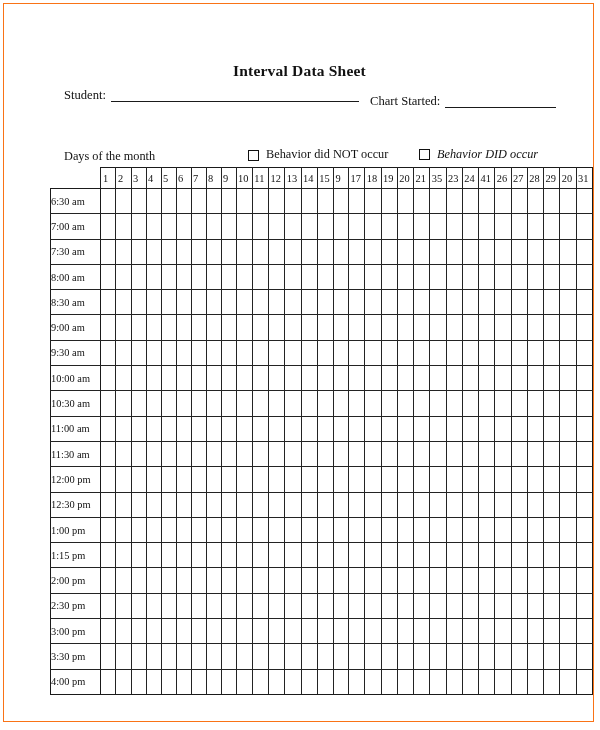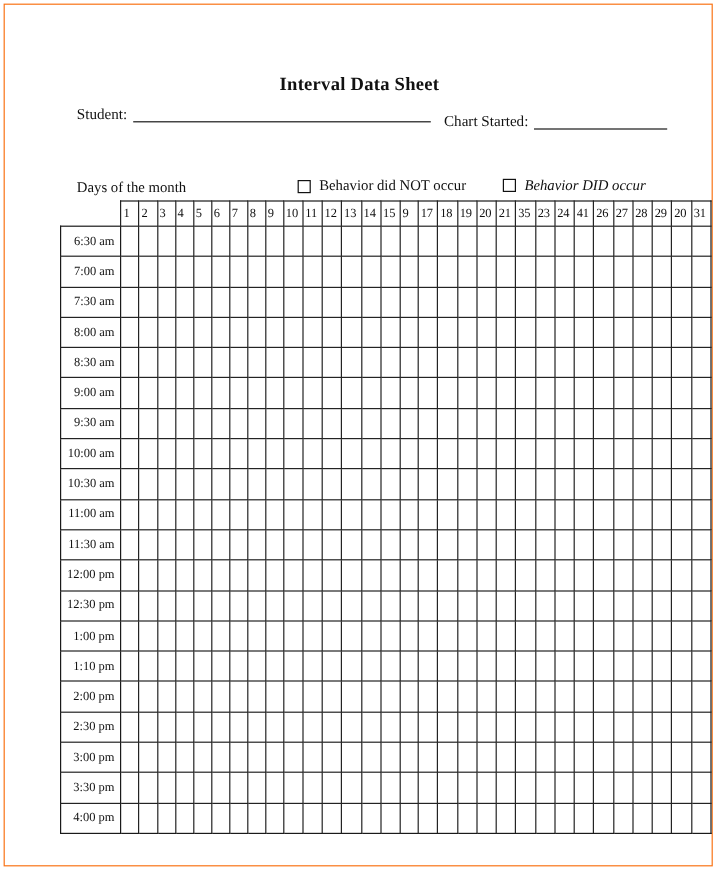--- a/index.html
+++ b/index.html
@@ -110,21 +110,21 @@
     padding: 0;
     margin: 0;
     font-weight: normal;
     background: #ffffff;
   }
   
   .time-cell {
     width: 46px;
     height: 24.3px;
     font-size: 10.4px;
-    text-align: right;
+    text-align: left;
     padding-right: 5px !important;
     white-space: nowrap;
     border-left: 1.6px solid #1a1a1a !important;
     border-right: 1.6px solid #1a1a1a !important;
   }
   .time-spacer {
     width: 46px;
     height: 20px;
     border: none !important;
     background: transparent !important;
@@ -696,21 +696,21 @@
             <td class="day-cell"></td>
             <td class="day-cell"></td>
             <td class="day-cell"></td>
             <td class="day-cell"></td>
             <td class="day-cell"></td>
             <td class="day-cell"></td>
             <td class="day-cell"></td>
             <td class="day-cell"></td>
           </tr>
           <tr class="grid-row">
-            <td class="time-cell">1:10 pm</td>
+            <td class="time-cell">1:15 pm</td>
             <td class="day-cell"></td>
             <td class="day-cell"></td>
             <td class="day-cell"></td>
             <td class="day-cell"></td>
             <td class="day-cell"></td>
             <td class="day-cell"></td>
             <td class="day-cell"></td>
             <td class="day-cell"></td>
             <td class="day-cell"></td>
             <td class="day-cell"></td>

